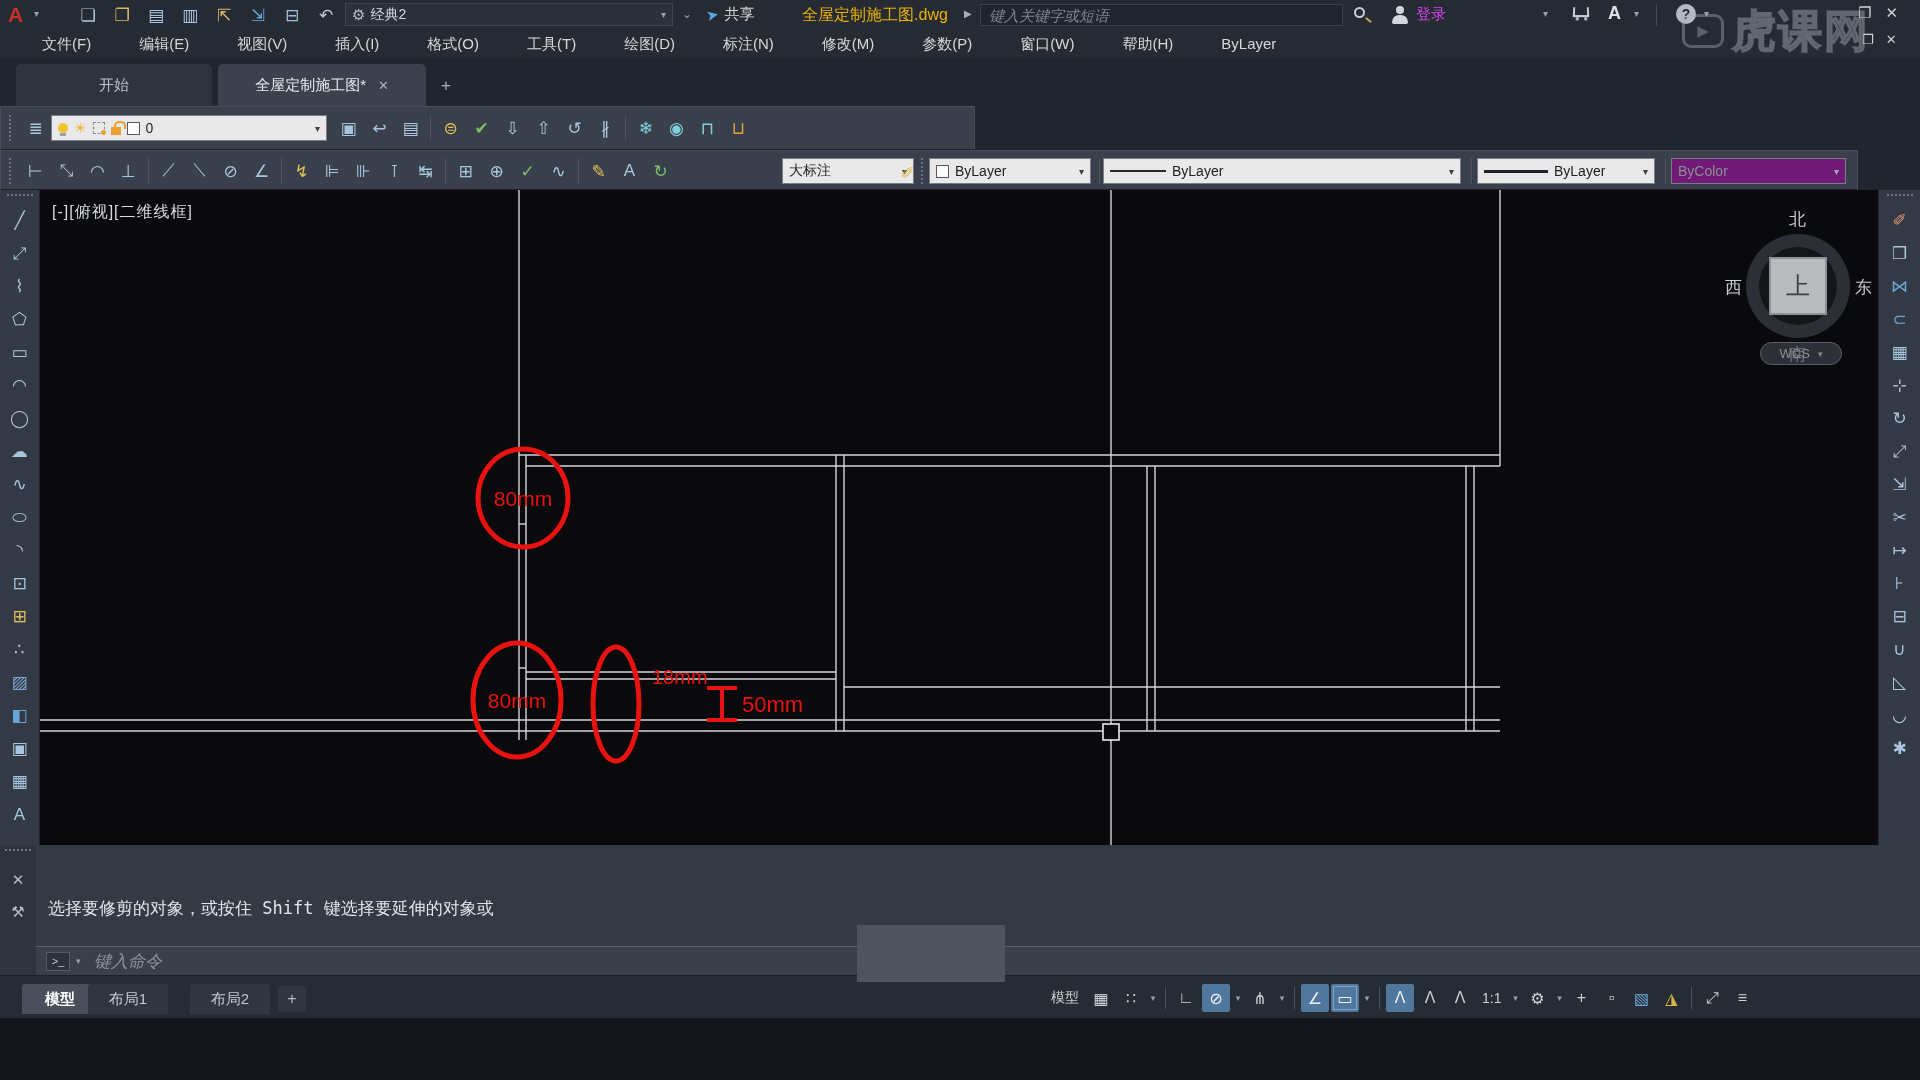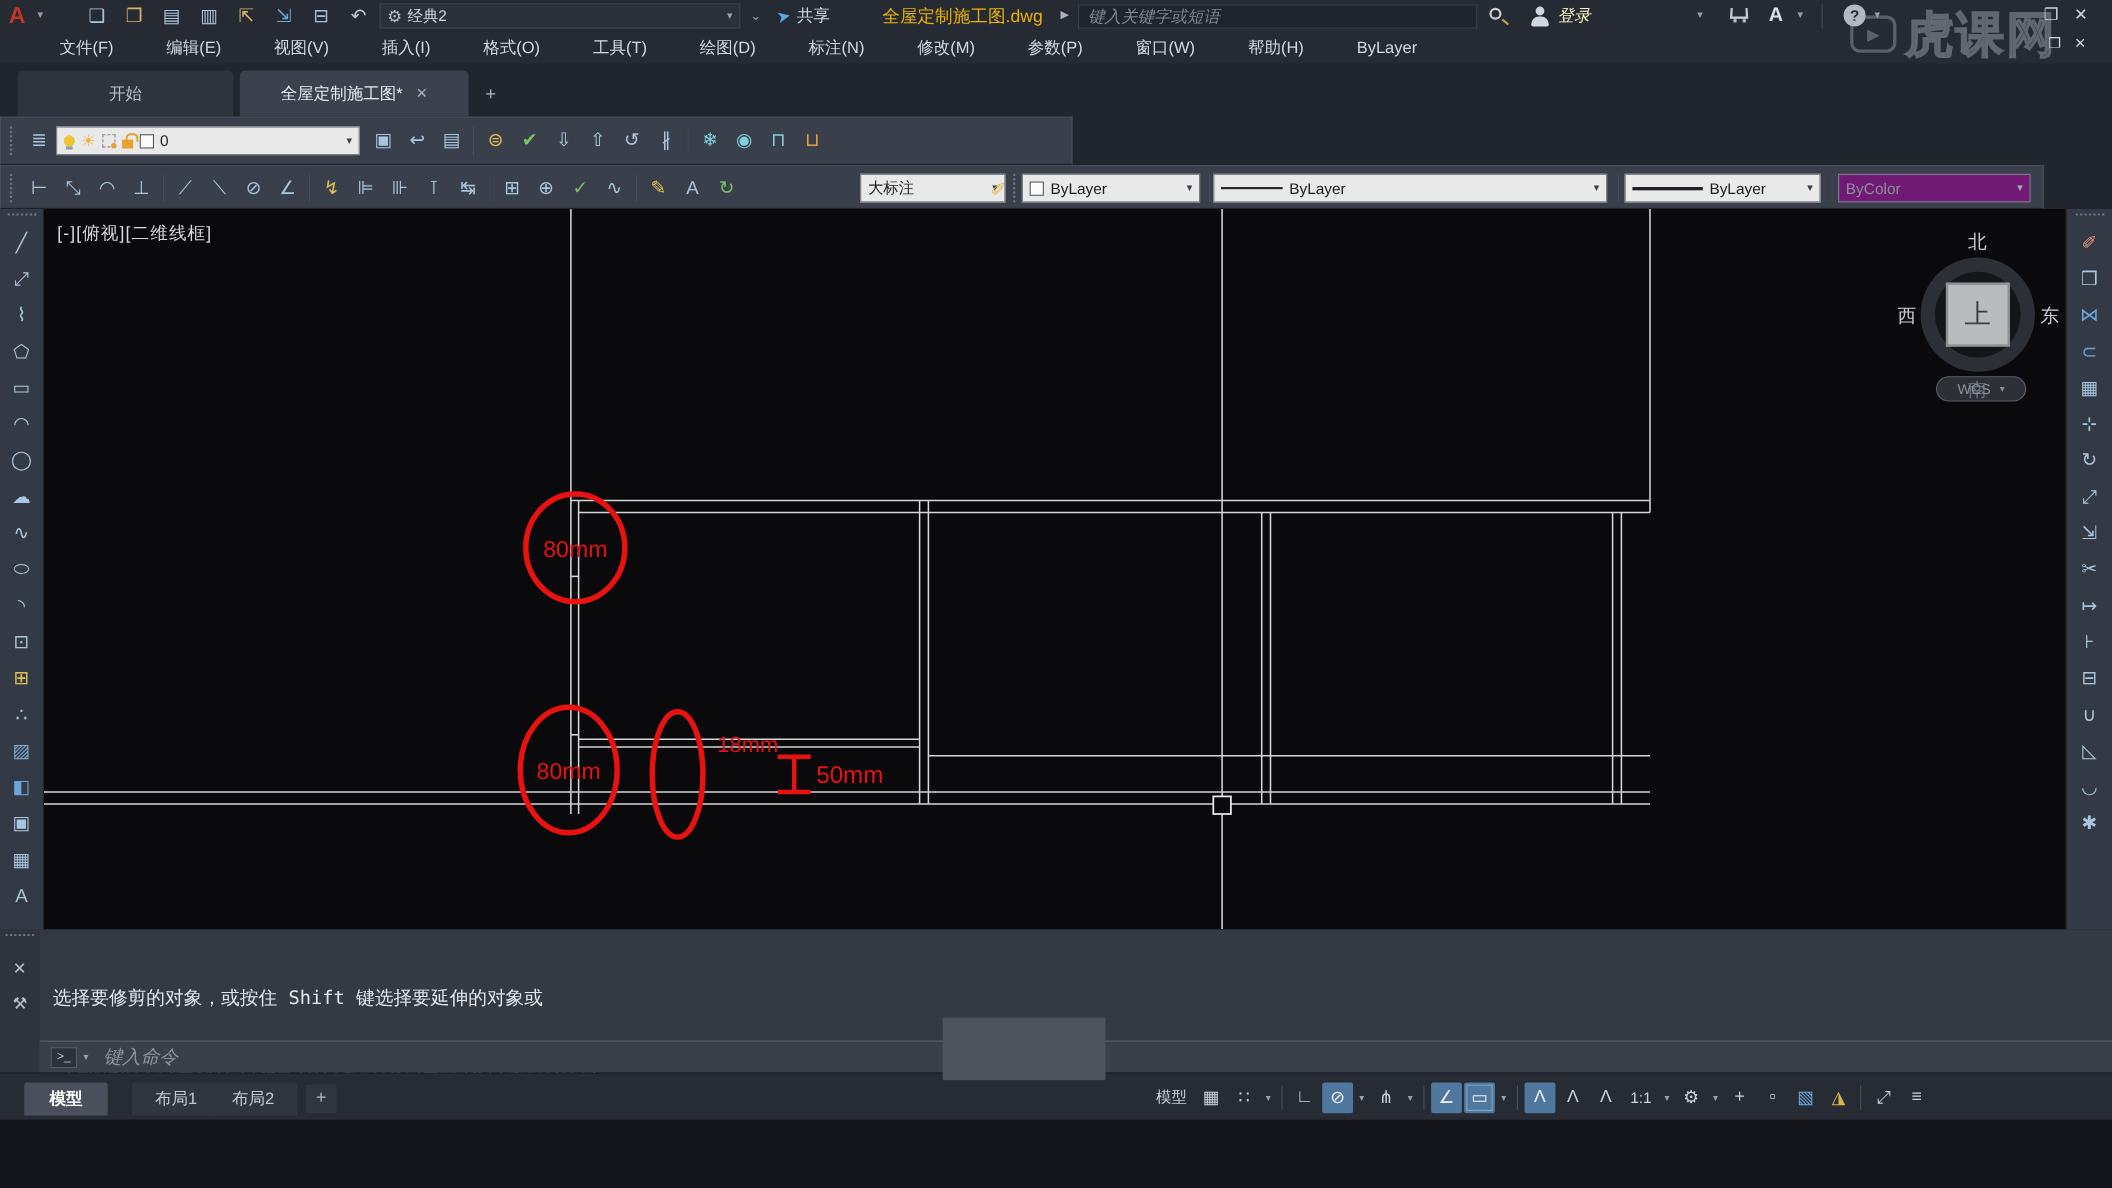--- a/index.html
+++ b/index.html
@@ -22,38 +22,38 @@
   .doc-title { position:absolute; left:760px; top:5px; width:230px; text-align:center; font-size:16px; color:#eab308; }
   .title-arrow { position:absolute; left:964px; top:8px; font-size:10px; color:#aab0ba; }
   .searchbox { position:absolute; left:980px; top:4px; width:363px; height:22px; background:#20242d; border:1px solid #3a404b; }
   .searchbox input { width:100%; height:100%; background:transparent; border:0; outline:none; font-style:italic; font-size:15px; color:#9aa1ac; padding:0 8px; font-family:inherit; }
   .searchbox input::placeholder { color:#7e8691; font-style:italic; }
   .i-search { position:absolute; left:1354px; top:7px; width:11px; height:11px; border:2px solid #c9ced6; border-radius:50%; }
   .i-search::after { content:""; position:absolute; left:9px; top:10px; width:7px; height:2px; background:#c9a45a; transform:rotate(40deg); }
   .i-user { position:absolute; left:1390px; top:5px; width:20px; height:20px; }
   .i-user::before { content:""; position:absolute; left:6px; top:1px; width:8px; height:8px; border-radius:50%; background:#d2d7dd; }
   .i-user::after { content:""; position:absolute; left:2px; top:10px; width:16px; height:9px; border-radius:8px 8px 2px 2px; background:#d2d7dd; }
-  .login-label { position:absolute; left:1416px; top:5px; font-size:15px; color:#fef9c3;font-style:italic; }
+  .login-label { position:absolute; left:1416px; top:5px; font-size:15px; color:#d946ef; }
   .login-chev { position:absolute; left:1543px; top:8px; font-size:10px; color:#98a0ab; }
   .i-cart { position:absolute; left:1573px; top:7px; width:16px; height:10px; border:2px solid #c9ced6; border-top:0; transform:perspective(20px) rotateX(8deg); }
   .i-cart::before { content:""; position:absolute; left:1px; top:10px; width:3px; height:3px; border-radius:50%; background:#c9ced6; }
   .i-cart::after { content:""; position:absolute; left:9px; top:10px; width:3px; height:3px; border-radius:50%; background:#c9ced6; }
   .i-alogo { position:absolute; left:1608px; top:3px; font-size:18px; font-weight:bold; color:#dde1e7; }
   .alogo-chev { position:absolute; left:1634px; top:8px; font-size:10px; color:#98a0ab; }
   .tb-sep { position:absolute; left:1656px; top:4px; width:1px; height:22px; background:#454b56; }
   .i-qmark { position:absolute; left:1676px; top:4px; width:20px; height:20px; border-radius:50%; background:#b4bac2; color:#262a33; font-size:14px; font-weight:bold; text-align:center; line-height:20px; }
   .qmark-chev { position:absolute; left:1704px; top:8px; font-size:10px; color:#98a0ab; }
   .watermark { position:absolute; left:1682px; top:2px; width:238px; height:58px; display:flex; align-items:center; gap:8px; opacity:.55; pointer-events:none; z-index:40; }
   .wm-logo { width:42px; height:34px; border:3px solid rgba(165,171,181,.75); border-radius:9px; color:rgba(165,171,181,.75); font-size:15px; display:flex; align-items:center; justify-content:center; }
   .wm-text { font-size:44px; font-weight:bold; color:rgba(160,166,175,.18); -webkit-text-stroke:1.5px rgba(170,176,186,.8); letter-spacing:2px; white-space:nowrap; }
   .winbtns1 { position:absolute; left:1858px; top:4px; display:flex; gap:14px; font-size:15px; color:#ced3da; z-index:50; }
   .winbtns2 { position:absolute; left:1862px; top:32px; display:flex; gap:12px; font-size:13px; color:#ced3da; z-index:50; }
 
   
-  .menubar { position:absolute; left:0; top:30px; width:1920px; height:28px; background:#262a33; display:flex; align-items:center; padding-left:30px; gap:0; }
+  .menubar { position:absolute; left:0; top:30px; width:1920px; height:28px; background:#262a33; display:flex; align-items:center; padding-left:18px; gap:0; }
   .menu-item { padding:0 24px; font-size:15px; color:#d5d9df; height:28px; line-height:28px; }
 
   
   .tabrow { position:absolute; left:0; top:58px; width:1920px; height:48px; background:#21252d; }
   .ftab { position:absolute; top:6px; height:42px; border-radius:5px 5px 0 0; display:flex; align-items:center; justify-content:center; font-size:15px; }
   .ftab.start { left:16px; width:196px; background:#2e333d; color:#bac0c9; }
   .ftab.active { left:218px; width:208px; background:#3b424e; color:#e9ebef; gap:12px; }
   .ftab .x { color:#aab0ba; font-size:13px; }
   .ftab-add { position:absolute; left:432px; top:14px; width:28px; height:28px; text-align:center; line-height:28px; color:#aab0ba; font-size:17px; }
 
@@ -126,21 +126,21 @@
   .prompt-box { width:24px; height:19px; background:#2c313a; border:1px solid #555c68; color:#c3c9d2; font-size:11px; display:flex; align-items:center; justify-content:center; }
   .cmd-inputrow .dd { font-size:9px; color:#9aa2ad; }
   .cmd-input { flex:1; background:transparent; border:0; outline:none; font-style:italic; font-size:17px; color:#9aa1ac; font-family:"DejaVu Sans Mono","DejaVu Sans",monospace; }
   .cmd-input::placeholder { color:#8b929e; font-style:italic; }
   .gray-panel { position:absolute; left:857px; top:925px; width:148px; height:57px; background:#4e535c; z-index:6; }
 
   
   .statusrow { position:absolute; left:0; top:975px; width:1920px; height:43px; background:#262b34; border-top:1px solid #1b1f26; }
   .ltab { position:absolute; top:8px; height:30px; display:flex; align-items:center; justify-content:center; font-size:15px; color:#c3c9d2; background:#30353f; border-radius:3px 3px 0 0; }
   .ltab.model { left:22px; width:76px; background:#4a505b; color:#ffffff; font-weight:bold; }
-  .ltab.l1 { left:120px; width:80px;text-align:right; }
+  .ltab.l1 { left:88px; width:80px;text-align:right; }
   .ltab.l2 { left:190px; width:80px; }
   .ltab-add { position:absolute; left:278px; top:10px; width:28px; height:26px; text-align:center; line-height:26px; color:#b3b9c2; font-size:16px; background:#30353f; border-radius:3px; }
   .status-tools { position:absolute; left:1045px; top:5px; height:34px; display:flex; align-items:center; gap:2px; }
   .status-tools .ticon { width:28px; height:28px; font-size:16px; color:#ccd1d8; border-radius:2px; }
   .status-tools .txt { width:auto; padding:0 6px; font-size:14px; }
   .status-tools .on { background:#50779e; color:#eef2f6; }
   .status-tools .onb { background:#50779e; color:#eef2f6; outline:1px solid #7fa6c9; outline-offset:-3px; }
   .status-tools .sep { height:22px; }
   .bottom-strip { position:absolute; left:0; top:1018px; width:1920px; height:62px; background:#14161b; }
 </style>

